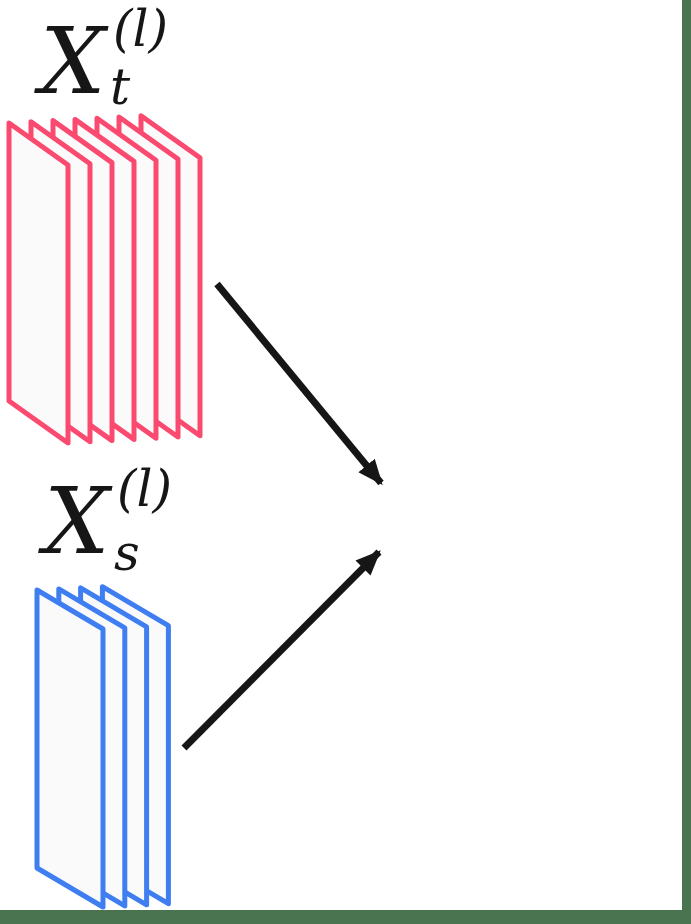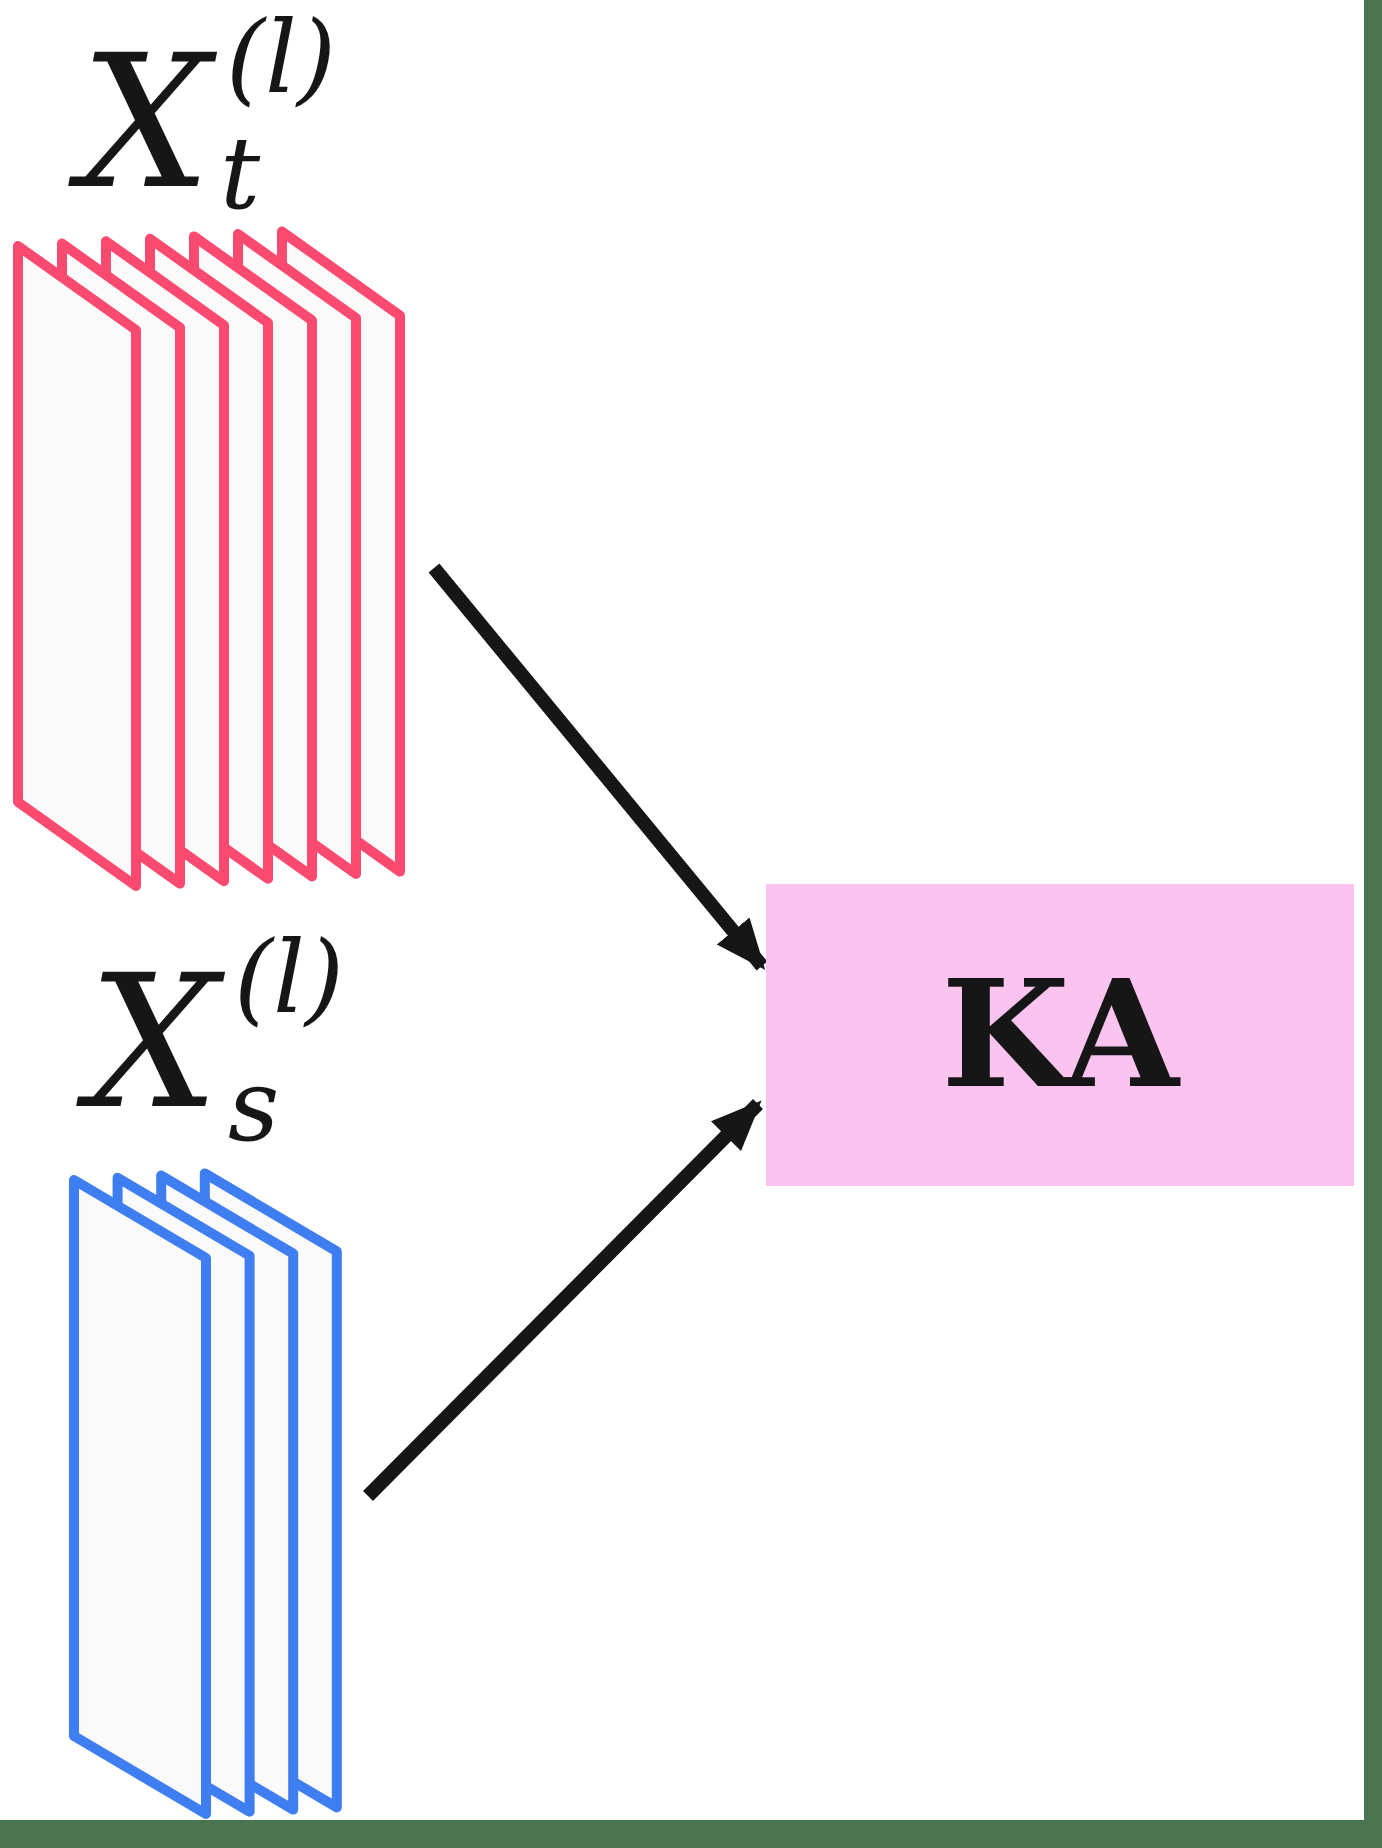--- a/index.html
+++ b/index.html
@@ -100,20 +100,17 @@
     <span class="math-sup">(l)</span>
     <span class="math-sub">t</span>
   </div>
 
   <div class="math-label" id="label-student" style="color: rgb(22, 22, 22);">
     <span class="math-base">X</span>
     <span class="math-sup">(l)</span>
     <span class="math-sub">s</span>
   </div>
 
-  <div class="ka-box" id="ka-box" style="background: rgb(251, 195, 239); color: rgb(22, 22, 22);">
-    <span>KA</span>
-  </div>
 
   <div class="border-right" id="border-right" style="background: rgb(74, 116, 80);"></div>
   <div class="border-bottom" id="border-bottom" style="background: rgb(74, 116, 80);"></div>
 
 </div>
 
 </body></html>

